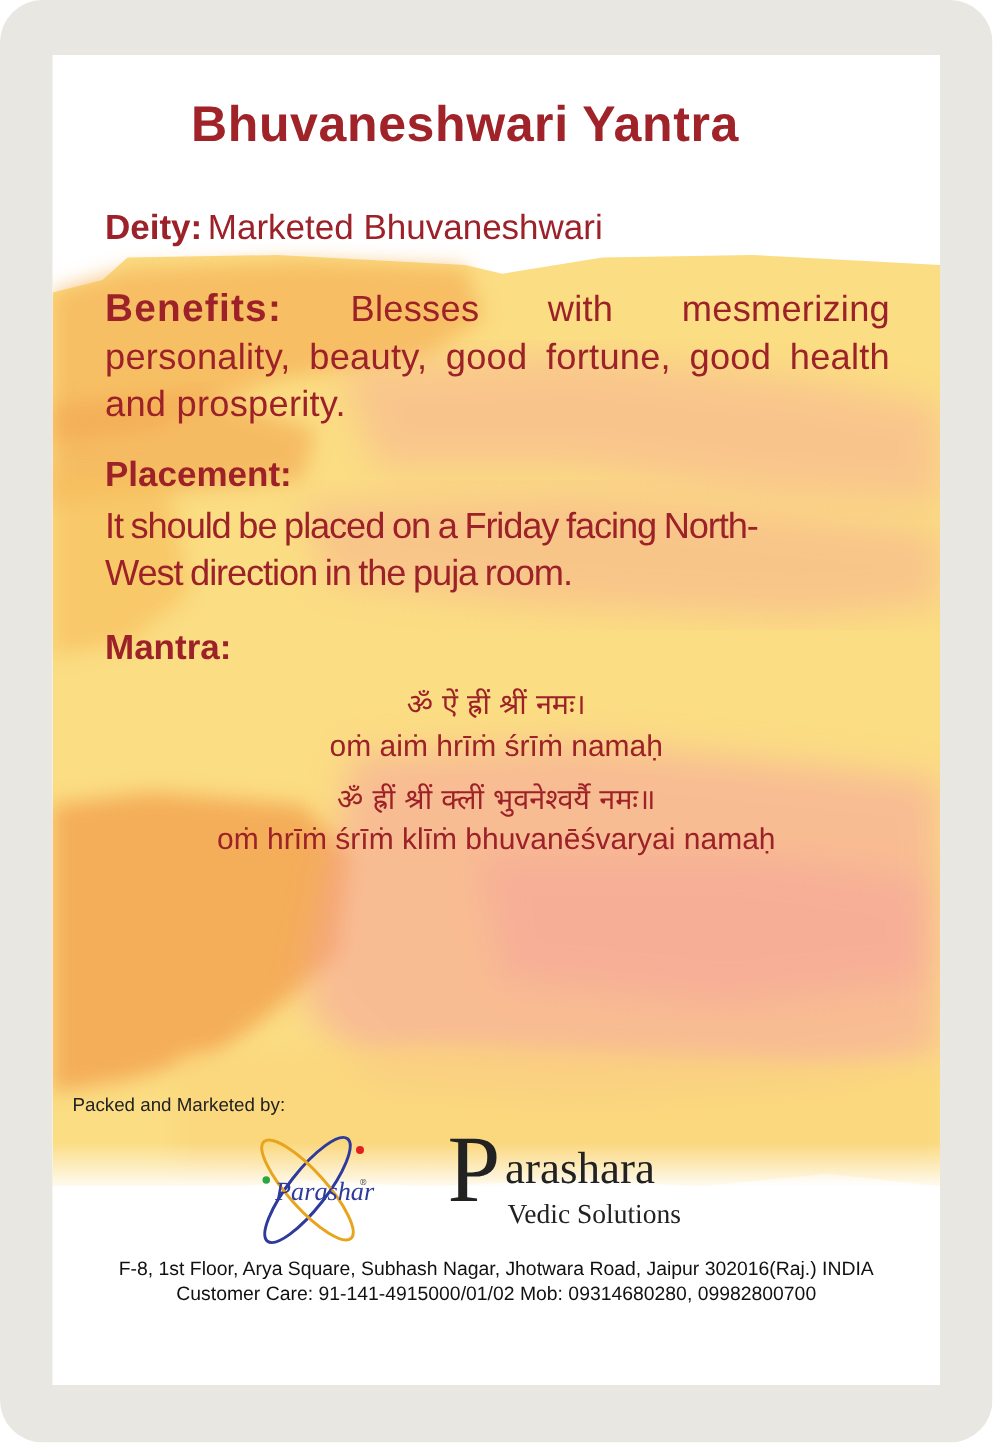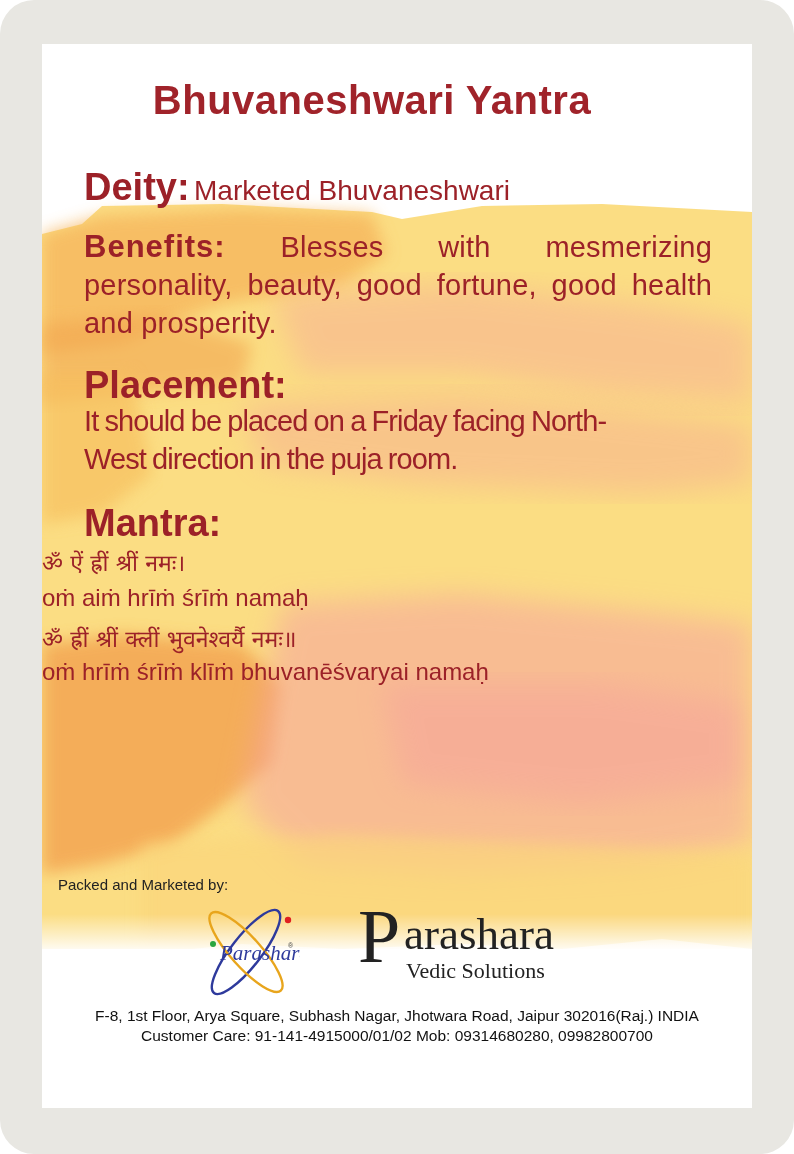--- a/index.html
+++ b/index.html
@@ -3,38 +3,38 @@
 <meta charset="utf-8">
 <style>
   html, body { margin:0; padding:0; }
   body { width:794px; height:1154px; background:#ffffff; position:relative; overflow:hidden; font-family:"Liberation Sans", sans-serif; }
   .frame { position:absolute; left:0; top:0; width:794px; height:1154px; background:#e8e7e2; border-radius:34px; }
   .panel { position:absolute; left:42px; top:44px; width:710px; height:1064px; background:#ffffff; overflow:hidden; }
   .wash { position:absolute; left:0; top:0; width:710px; height:1064px; }
   .content { position:absolute; left:0; top:0; width:710px; height:1064px; }
   .title { position:absolute; left:0; top:34px; width:660px; text-align:center; color:#a0232a; font-weight:bold; font-size:40px; letter-spacing:0.5px; }
   .sect { position:absolute; left:42px; width:628px; color:#9c2128; }
-  .lbl { font-weight:bold; font-size:38px; }
+  .lbl { font-weight:bold; font-size:28px; }
   .txt { font-size:28px; }
   .deity { top:122px; }
   .benefits { top:184px; font-size:29px; line-height:38px; text-align:justify; text-align-last:left; letter-spacing:0.2px; }
   .benefits .lbl { font-size:31px; letter-spacing:1px; }
   .place-h { top:320px; }
   .place-t { top:358px; font-size:29px; line-height:38px; letter-spacing:-0.9px; word-spacing:-1px; }
   .mantra-h { top:458px; }
-  .mantra { position:absolute; left:0; width:710px; color:#9c2128; }
+  .mantra { position:absolute; left:0; width:710px; text-align:center; color:#9c2128; }
   .m1 { top:502px; font-size:23px; font-family:"DejaVu Sans", sans-serif; }
   .m2 { top:540px; font-size:24px; }
   .m3 { top:578px; font-size:23px; font-family:"DejaVu Sans", sans-serif; }
   .m4 { top:614px; font-size:24px; }
   .packed { position:absolute; left:16px; top:832px; font-size:15px; color:#222; }
   .logo { position:absolute; left:158px; top:862px; width:100px; height:92px; }
   .brand { position:absolute; left:316px; top:862px; color:#222; font-family:"Liberation Serif", serif; }
   .brand .bigP { position:absolute; left:0; top:-8px; font-size:76px; line-height:76px; }
-  .brand .rest { position:absolute; left:46px; top:8px; font-size:45px; line-height:40px; }
+  .brand .rest { position:absolute; left:46px; top:8px; font-size:36px; line-height:40px; }
   .brand .sub { position:absolute; left:48px; top:52px; font-size:22px; line-height:26px; white-space:nowrap; }
   .addr { position:absolute; left:0; top:962px; width:710px; text-align:center; font-size:15.5px; line-height:20px; color:#111; }
 </style>
 </head>
 <body>
 
 <div class="frame"></div>
 <div class="panel">
 
   <svg class="wash" viewBox="0 0 710 1064" preserveAspectRatio="none">

